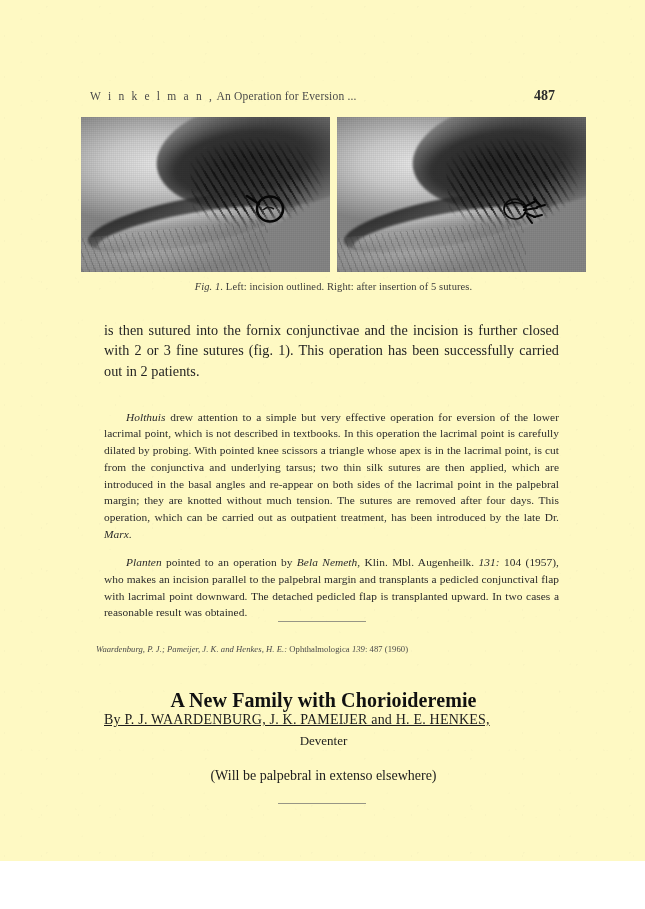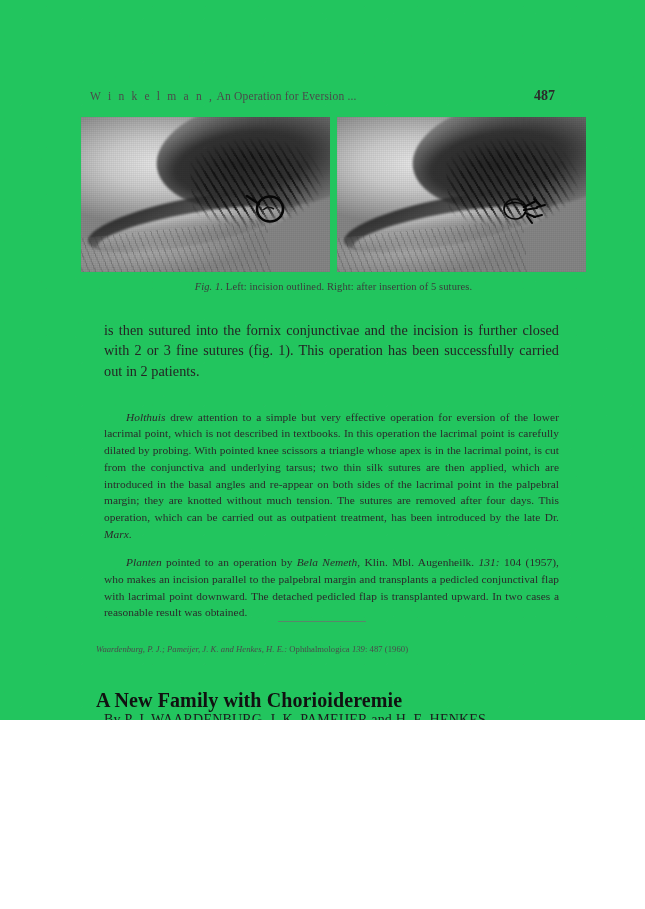--- a/index.html
+++ b/index.html
@@ -3,22 +3,22 @@
 <meta charset="utf-8">
 <style>
   html, body {
     margin: 0;
     padding: 0;
     background: #ffffff;
   }
   .page {
     position: relative;
     width: 645px;
-    height: 720px;
-    background: #22c55e;
+    height: 861px;
+    background: #fef9c3;
     overflow: hidden;
     font-family: "Liberation Serif", "DejaVu Serif", serif;
     color: #2a2a2a;
   }
   
   .page::before {
     content: "";
     position: absolute;
     inset: 0;
     pointer-events: none;
@@ -220,21 +220,21 @@
     color: #4a4a4a;
     letter-spacing: .05px;
   }
   .citation i { font-style: italic; }
 
   .article-title {
     position: absolute;
     left: 96px;
     top: 676px;
     width: 455px;
-    text-align: left;
+    text-align: center;
     font-size: 20px;
     font-weight: bold;
     color: #111111;
     letter-spacing: .1px;
   }
   .byline {
     position: absolute;
     left: 104px;
     top: 712px;
     width: 455px;

